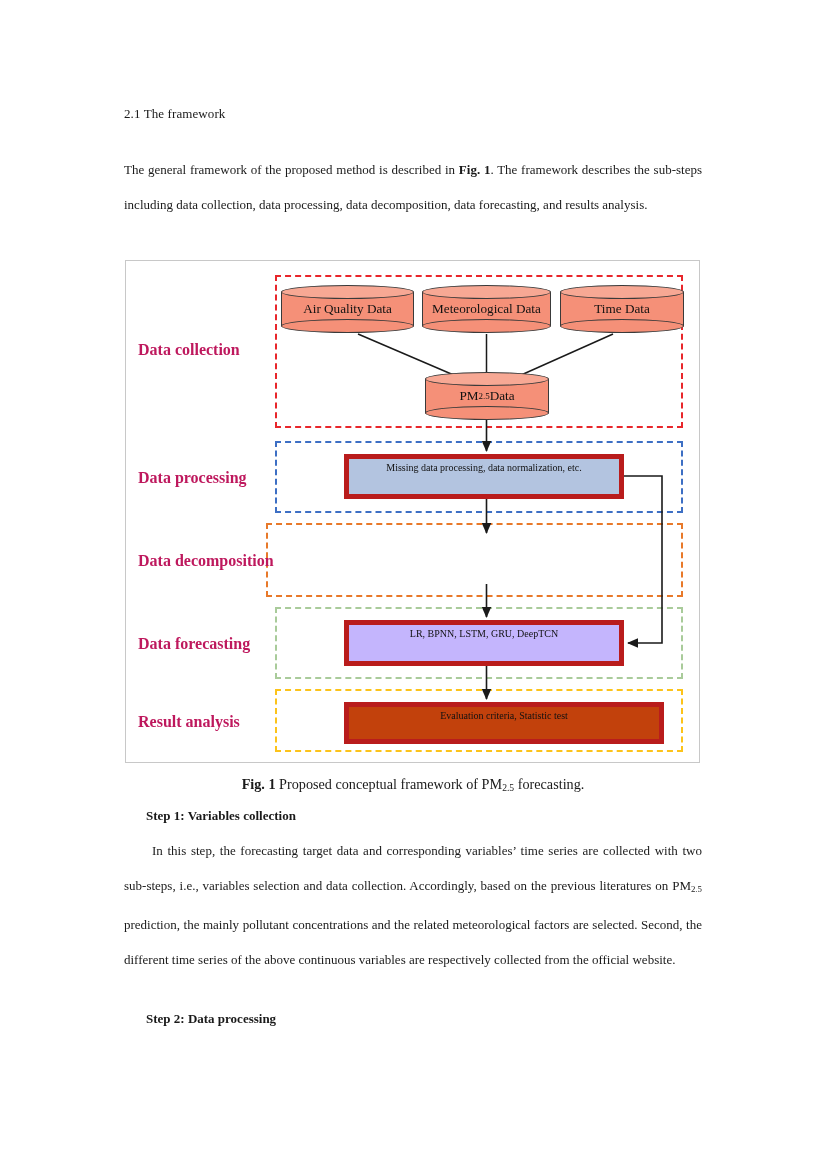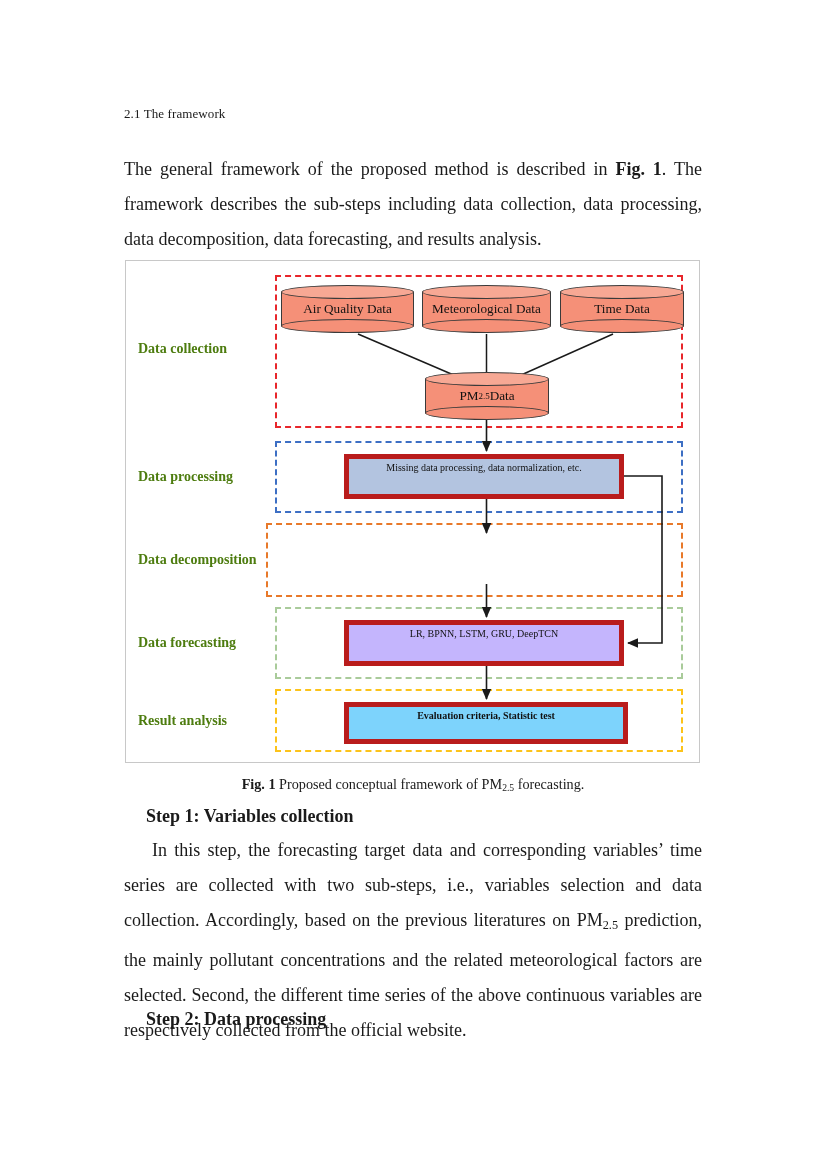--- a/index.html
+++ b/index.html
@@ -27,21 +27,21 @@
     left: 124px;
     top: 106px;
     font-size: 13px;
     font-weight: normal;
     letter-spacing: 0.1px;
   }
   .para {
     position: absolute;
     left: 124px;
     width: 578px;
-    font-size: 18px;
+    font-size: 13px;
     line-height: 35px;
     text-align: justify;
     text-justify: inter-word;
   }
   .para.nojust { text-align: left; }
   #para-intro { top: 152px; }
   #para-step1-head { top: 803px; left: 146px; font-weight: bold; width: 560px; line-height: 26px;}
   #para-step1 { top: 833px; }
   #para-step2-head { top: 1006px; left: 146px; font-weight: bold; width: 560px; line-height: 26px;}
   .indent { display: inline-block; width: 28px; }
@@ -66,24 +66,24 @@
     height: 503px;
     border: 1px solid #c8c8c8;
     background: #ffffff;
     box-sizing: border-box;
   }
   .fig-inner { position: absolute; left: 0; top: 0; width: 100%; height: 100%; }
 
   
   .stage-label {
     position: absolute;
-    font-size: 14px;
+    font-size: 16px;
     font-weight: bold;
     white-space: nowrap;
-    color: #4d7c0f;
+    color: #be185d;
   }
 
   
   .group {
     position: absolute;
     box-sizing: border-box;
     border-style: dashed;
     border-width: 2.2px;
     background: transparent;
   }
@@ -243,21 +243,21 @@
 
       <div class="proc" style="left:218px; top:193px; width:280px; height:45px; background:#b3c4e0;">
         <span>Missing data processing, data normalization, etc.</span>
       </div>
 
 
       <div class="proc" style="left:218px; top:359px; width:280px; height:46px; background:#c4b5fd;">
         <span>LR, BPNN, LSTM, GRU, DeepTCN</span>
       </div>
 
-      <div class="proc" style="left:218px; top:441px; width:284px; height:42px; background:#7dd3fc;font-weight:bold;">
+      <div class="proc" style="left:218px; top:441px; width:320px; height:42px; background:#c2410c;">
         <span>Evaluation criteria, Statistic test</span>
       </div>
 
     </div>
   </div>
 
   <div class="fig-caption"><span class="bold">Fig. 1</span><span> Proposed conceptual framework of PM</span><sub>2.5</sub><span> forecasting.</span></div>
 
   <div class="para nojust" id="para-step1-head">Step 1: Variables collection</div>
 

